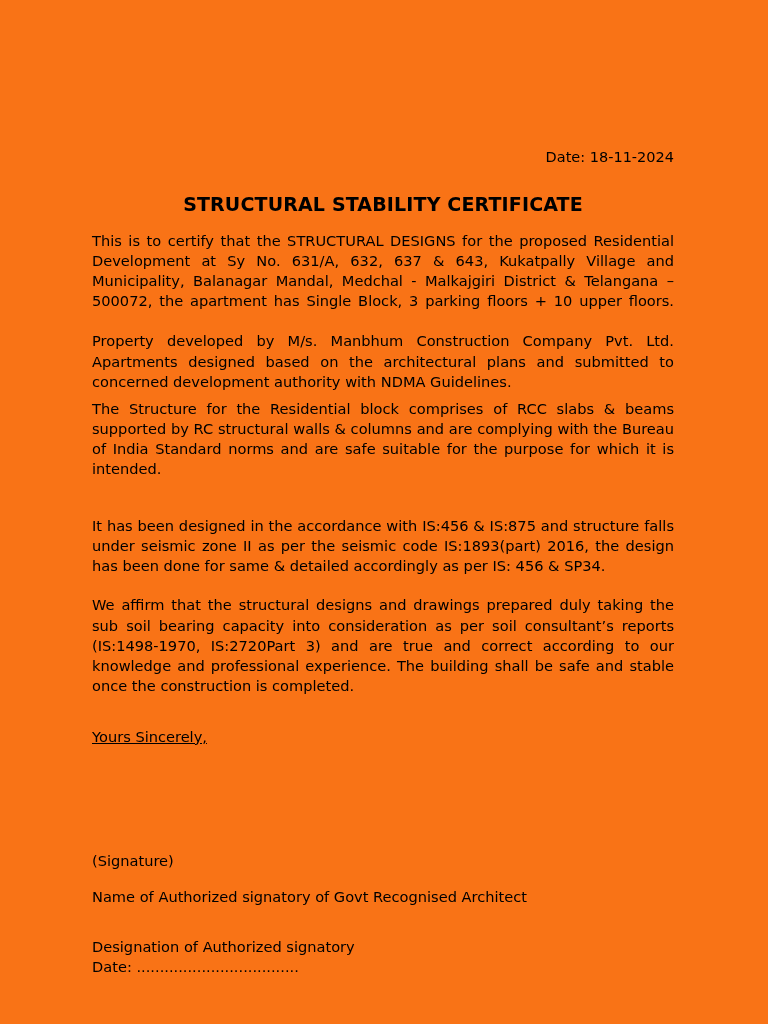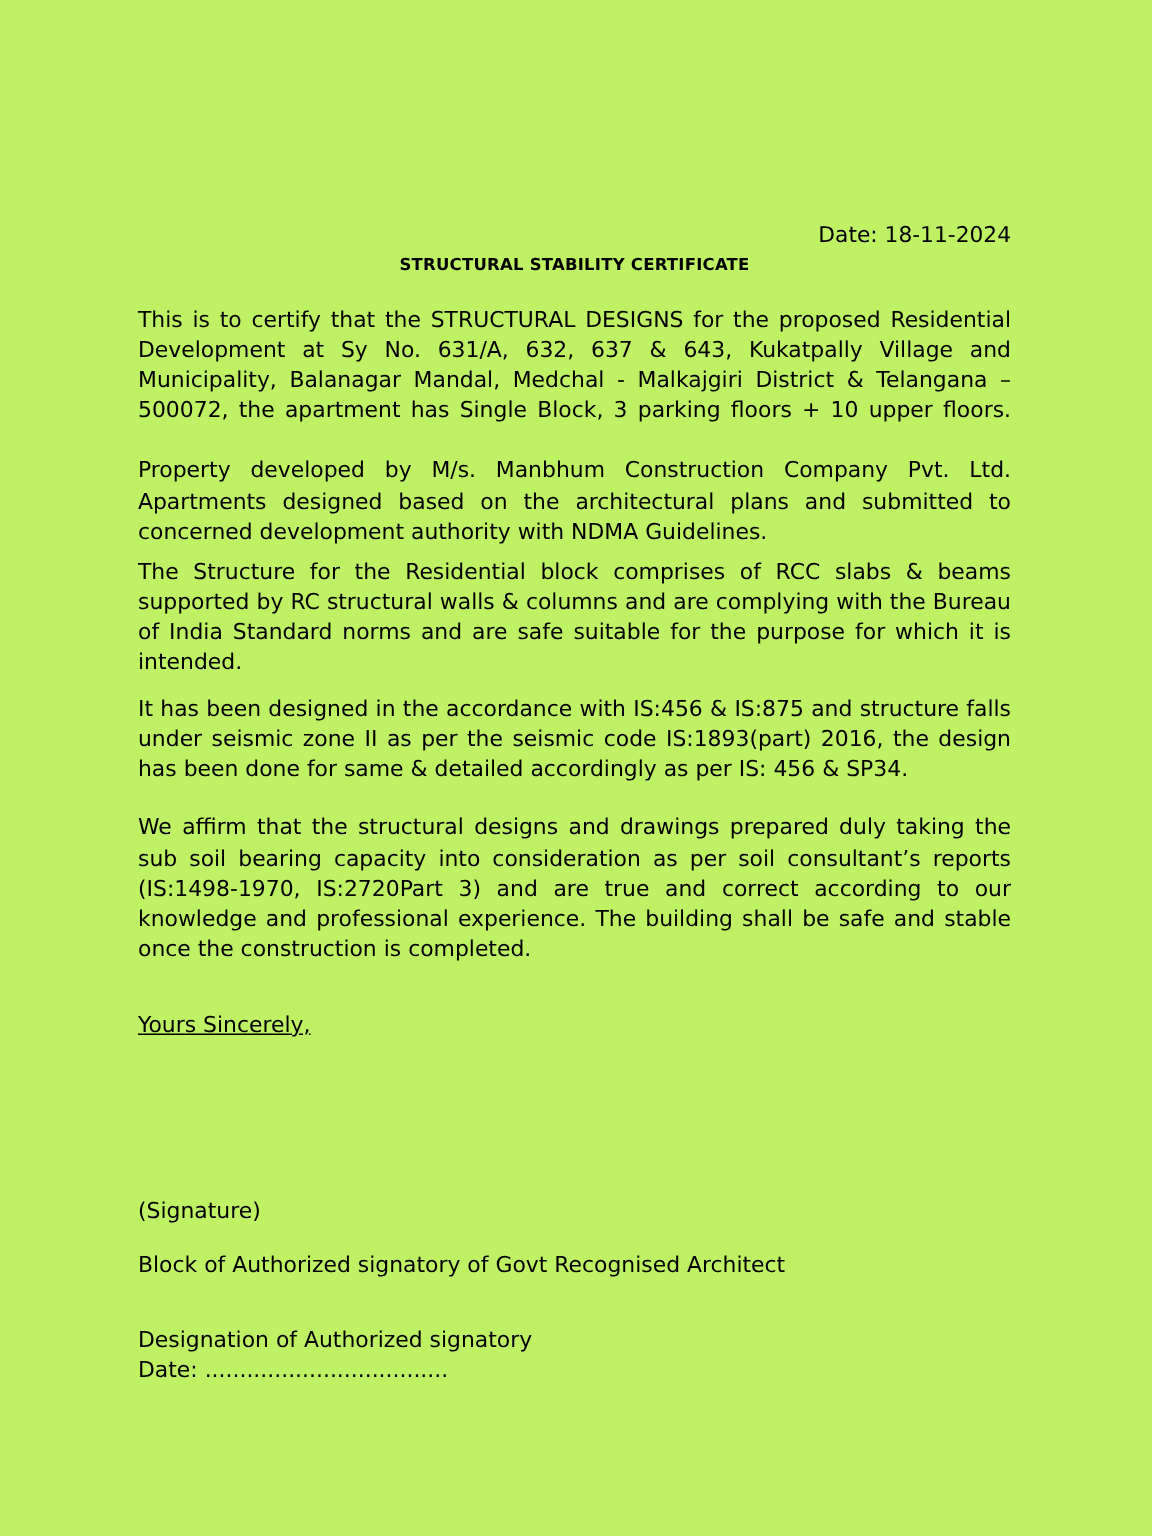--- a/index.html
+++ b/index.html
@@ -11,46 +11,47 @@
     width: 768px;
     height: 1024px;
     font-family: "DejaVu Sans", sans-serif;
     color: #000000;
     -webkit-font-smoothing: antialiased;
   }
   .page {
     position: relative;
     width: 768px;
     height: 1024px;
-    background: #bef264;
+    background: #f97316;
     box-sizing: border-box;
     padding: 0 94px 0 92px;
   }
   .date-line {
     text-align: right;
     font-size: 14.5px;
     line-height: 20px;
     padding-top: 147px;
   }
   .doc-title {
     text-align: center;
     font-weight: bold;
-    font-size: 11px;
+    font-size: 19px;
     line-height: 20px;
+    margin-top: 27px;
     letter-spacing: 0.15px;
   }
   .body-block {
     font-size: 14.6px;
     line-height: 20.1px;
     text-align: justify;
     text-justify: inter-word;
   }
   .body-block.p1 { margin-top: 17px; }
   .body-block.p2 { margin-top: 7px; }
-  .body-block.p3 { margin-top: 11px; }
+  .body-block.p3 { margin-top: 37px; }
   .body-block.p4 { margin-top: 19px; }
   
   .seg { display: block; text-align: justify; text-justify: inter-word; }
   .seg:after {
     content: "";
     display: inline-block;
     width: 100%;
     height: 0;
   }
   .seg.lastseg:after { display: none; }
@@ -86,18 +87,18 @@
   <div class="body-block p2">The Structure for the Residential block comprises of RCC slabs &amp; beams supported by RC structural walls &amp; columns and are complying with the Bureau of India Standard norms and are safe suitable for the purpose for which it is intended.</div>
 
   <div class="body-block p3">It has been designed in the accordance with IS:456 &amp; IS:875 and structure falls under seismic zone II as per the seismic code IS:1893(part) 2016, the design has been done for same &amp; detailed accordingly as per IS: 456 &amp; SP34.</div>
 
   <div class="body-block p4">We affirm that the structural designs and drawings prepared duly taking the sub soil bearing capacity into consideration as per soil consultant’s reports (IS:1498-1970, IS:2720Part 3) and are true and correct according to our knowledge and professional experience. The building shall be safe and stable once the construction is completed.</div>
 
   <div class="closing">Yours Sincerely,</div>
 
   <div class="sig-block">
     <div class="sig-signature">(Signature)</div>
-    <div class="sig-name">Block of Authorized signatory of Govt Recognised Architect</div>
+    <div class="sig-name">Name of Authorized signatory of Govt Recognised Architect</div>
     <div class="sig-designation">Designation of Authorized signatory</div>
     <div class="sig-date">Date: ...................................</div>
   </div>
 
 </div>
 
 </body></html>

